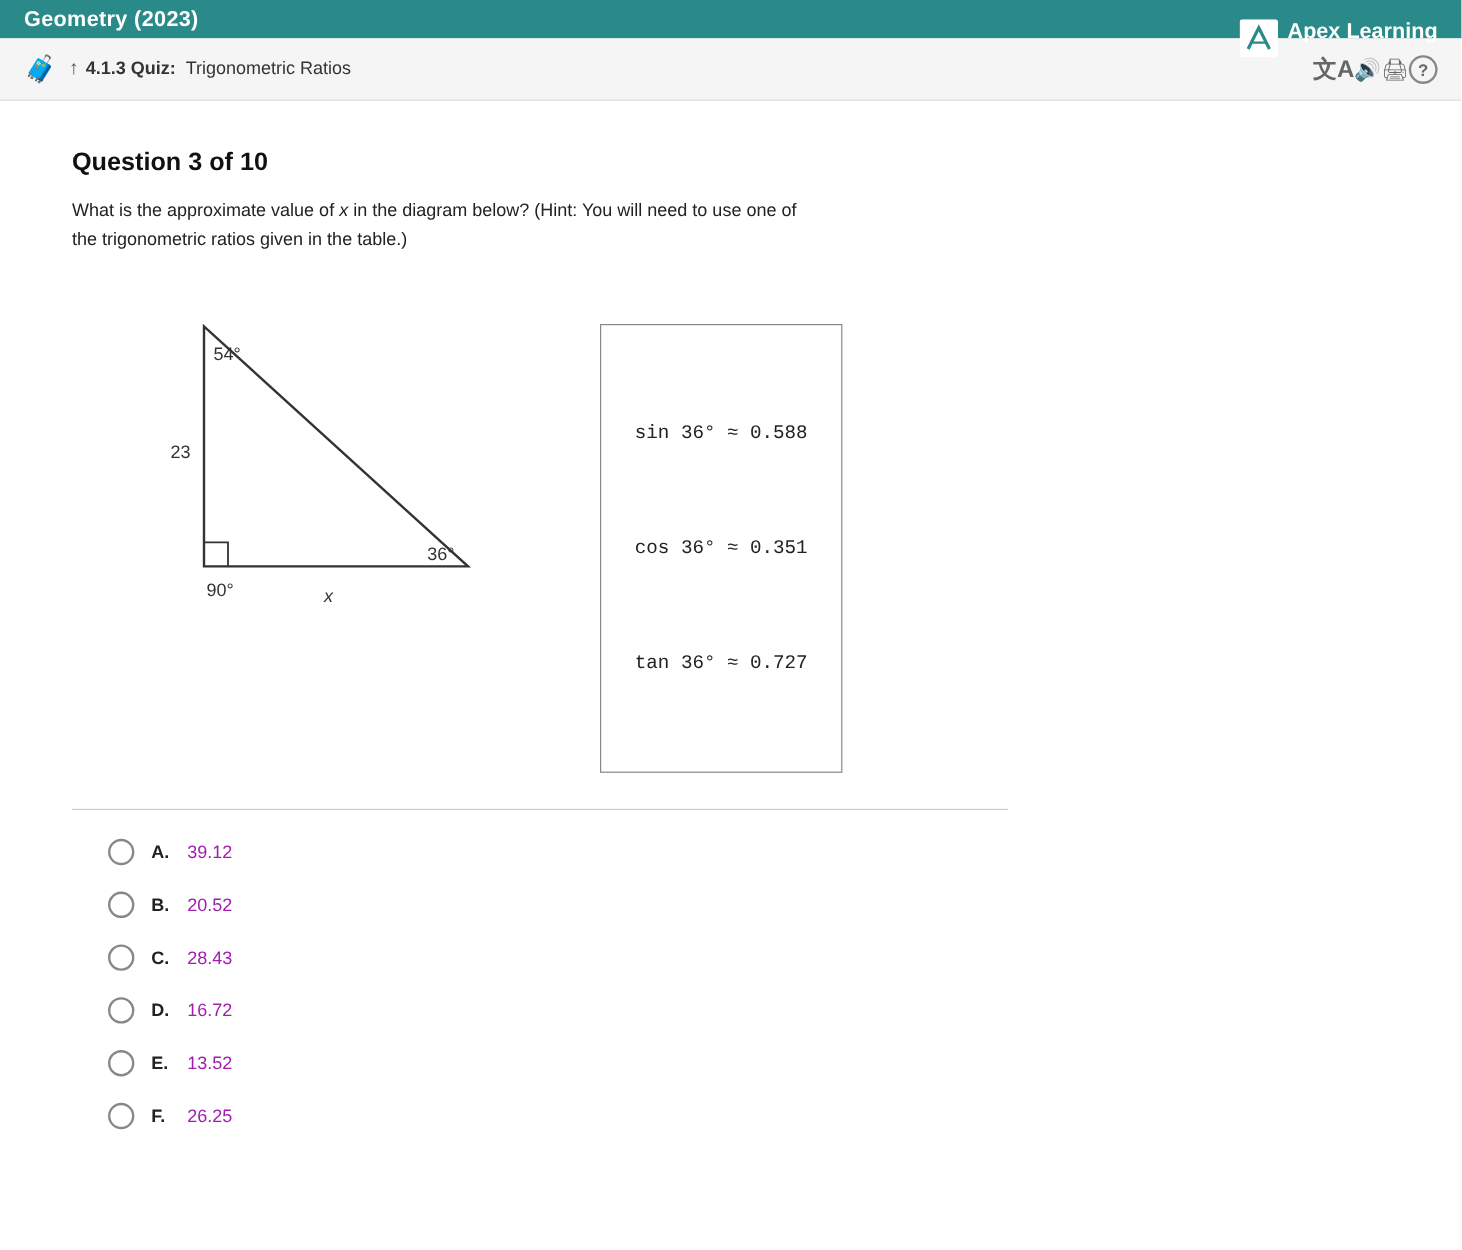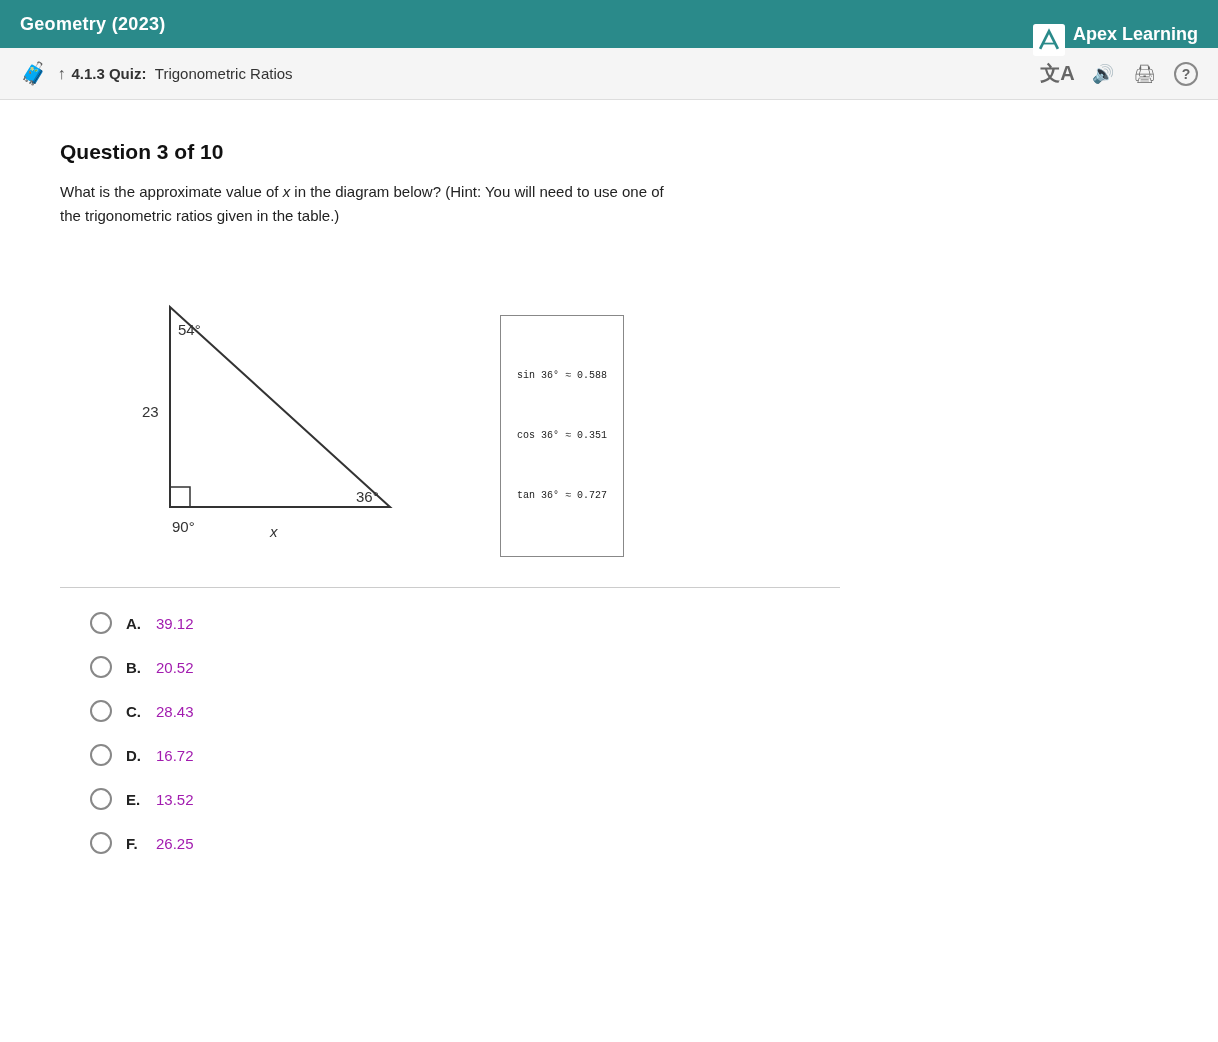--- a/index.html
+++ b/index.html
@@ -6,21 +6,21 @@
     body { font-family: Arial, sans-serif; background: #fff; }
 
     
     .top-header {
       background: #2a8a8a;
       color: white;
       display: flex;
       justify-content: space-between;
       align-items: center;
       padding: 0 20px;
-      height: 48px;
+      height: 32px;
     }
     .top-header-title {
       font-size: 18px;
       font-weight: bold;
       letter-spacing: 0.3px;
     }
     .apex-brand {
       display: flex;
       align-items: flex-start;
       gap: 8px;
@@ -58,21 +58,20 @@
     .quiz-title-text {
       font-size: 15px;
       color: #333;
     }
     .quiz-title-text span.bold {
       font-weight: bold;
     }
     .sub-header-right {
       display: flex;
       align-items: center;
-      gap: 18px;
       color: #666;
     }
     .icon-btn {
       cursor: pointer;
       font-size: 18px;
       color: #666;
     }
 
     
     .main-content {
@@ -84,46 +83,46 @@
       font-size: 21px;
       font-weight: bold;
       margin-bottom: 16px;
       color: #111;
     }
 
     .question-text {
       font-size: 15px;
       color: #222;
       line-height: 1.6;
-      margin-bottom: 48px;
+      margin-bottom: 30px;
       max-width: 620px;
     }
 
     
     .diagram-area {
       display: flex;
-      align-items: center;
+      align-items: flex-start;
       gap: 60px;
       margin-bottom: 30px;
     }
 
     .triangle-svg {
       width: 380px;
       height: 280px;
     }
 
     .trig-table {
       border: 1.5px solid #888;
-      padding: 10px 16px;
+      padding: 10px 28px;
       font-family: 'Courier New', monospace;
-      font-size: 10px;
+      font-size: 16px;
       line-height: 2;
       color: #222;
       white-space: pre;
-      margin-top: 39px;
+      margin-top: 28px;
     }
 
     
     .divider {
       border: none;
       border-top: 1px solid #ccc;
       margin: 10px 0 24px 0;
       max-width: 820px;
     }
 

